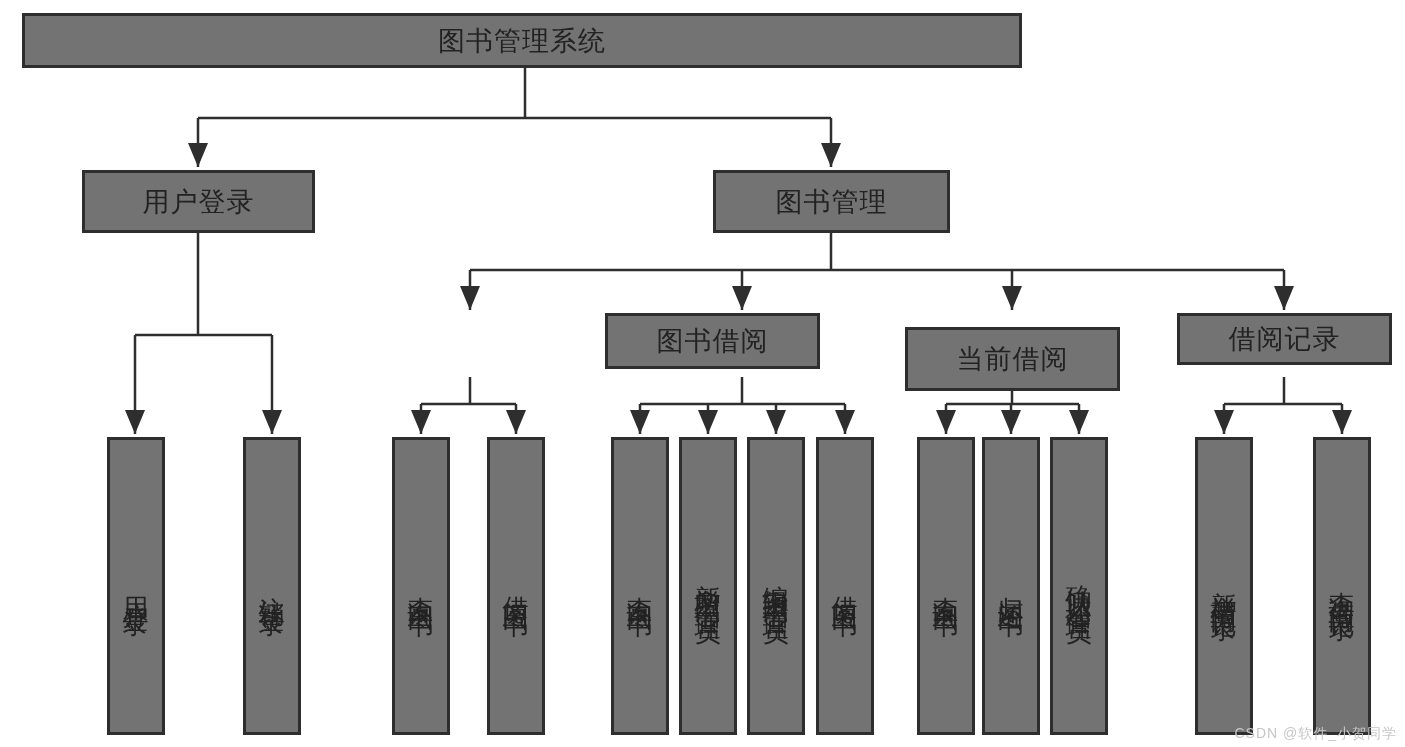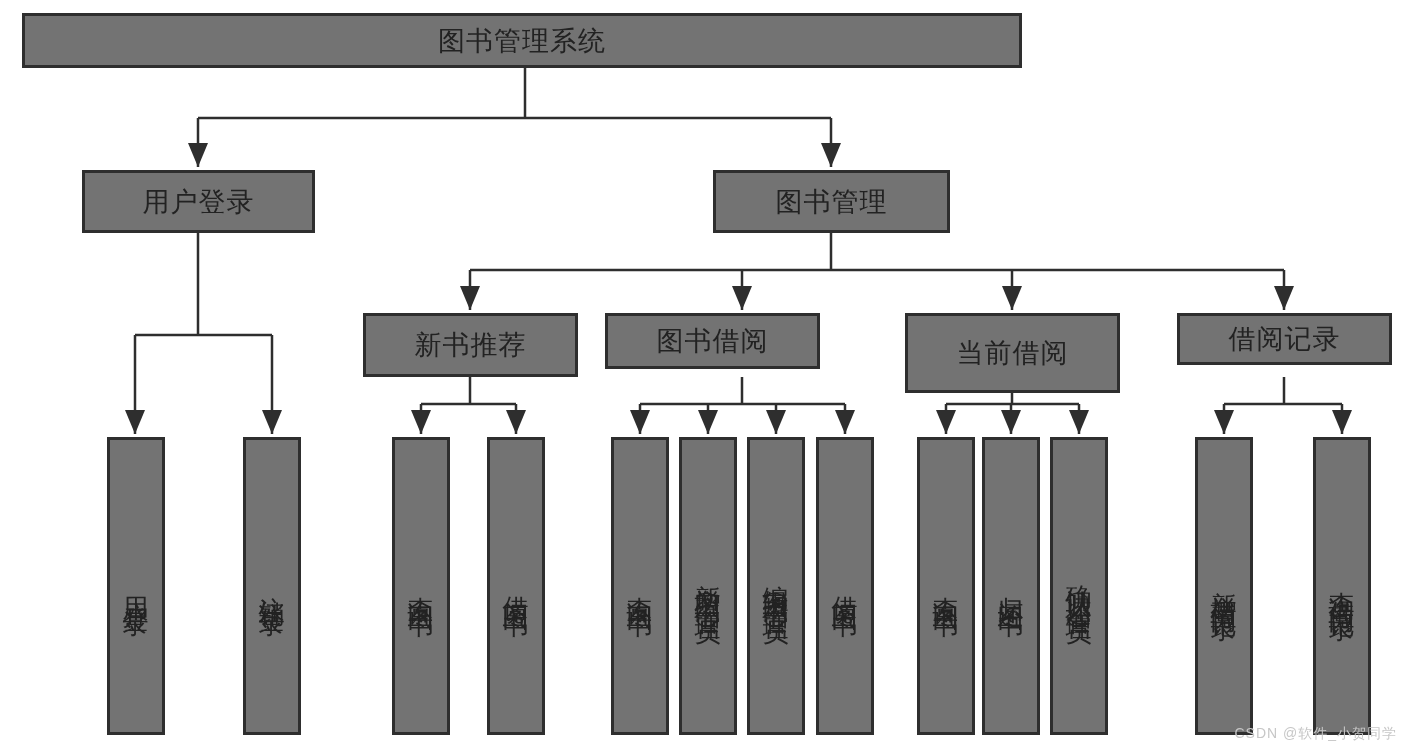--- a/index.html
+++ b/index.html
@@ -107,27 +107,24 @@
     <span class="hlabel">图书管理系统</span>
   </div>
 
   <div class="node" style="left:82px; top:170px; width:233px; height:63px;">
     <span class="hlabel">用户登录</span>
   </div>
   <div class="node" style="left:713px; top:170px; width:237px; height:63px;">
     <span class="hlabel">图书管理</span>
   </div>
 
-  <div class="node" style="left:363px; top:313px; width:215px; height:64px;">
-    <span class="hlabel">新书推荐</span>
-  </div>
   <div class="node" style="left:605px; top:313px; width:215px; height:56px;align-items:center;">
     <span class="hlabel">图书借阅</span>
   </div>
-  <div class="node" style="left:905px; top:313px; width:215px; height:80px;">
+  <div class="node" style="left:905px; top:327px; width:215px; height:64px;">
     <span class="hlabel">当前借阅</span>
   </div>
   <div class="node" style="left:1177px; top:313px; width:215px; height:52px;">
     <span class="hlabel">借阅记录</span>
   </div>
 
   <div class="node" style="left:107px; top:437px; width:58px; height:298px;">
     <span class="vlabel">用户登录</span>
   </div>
   <div class="node" style="left:243px; top:437px; width:58px; height:298px;">

